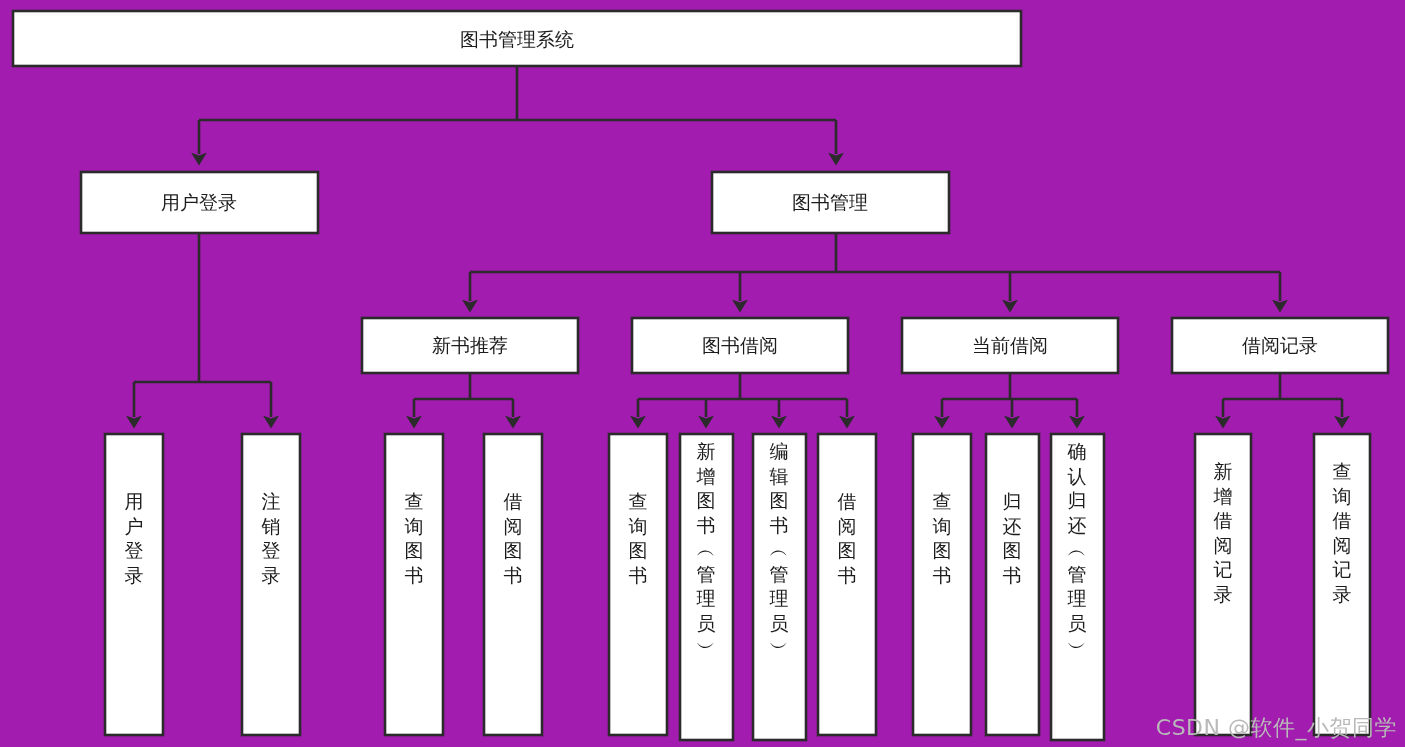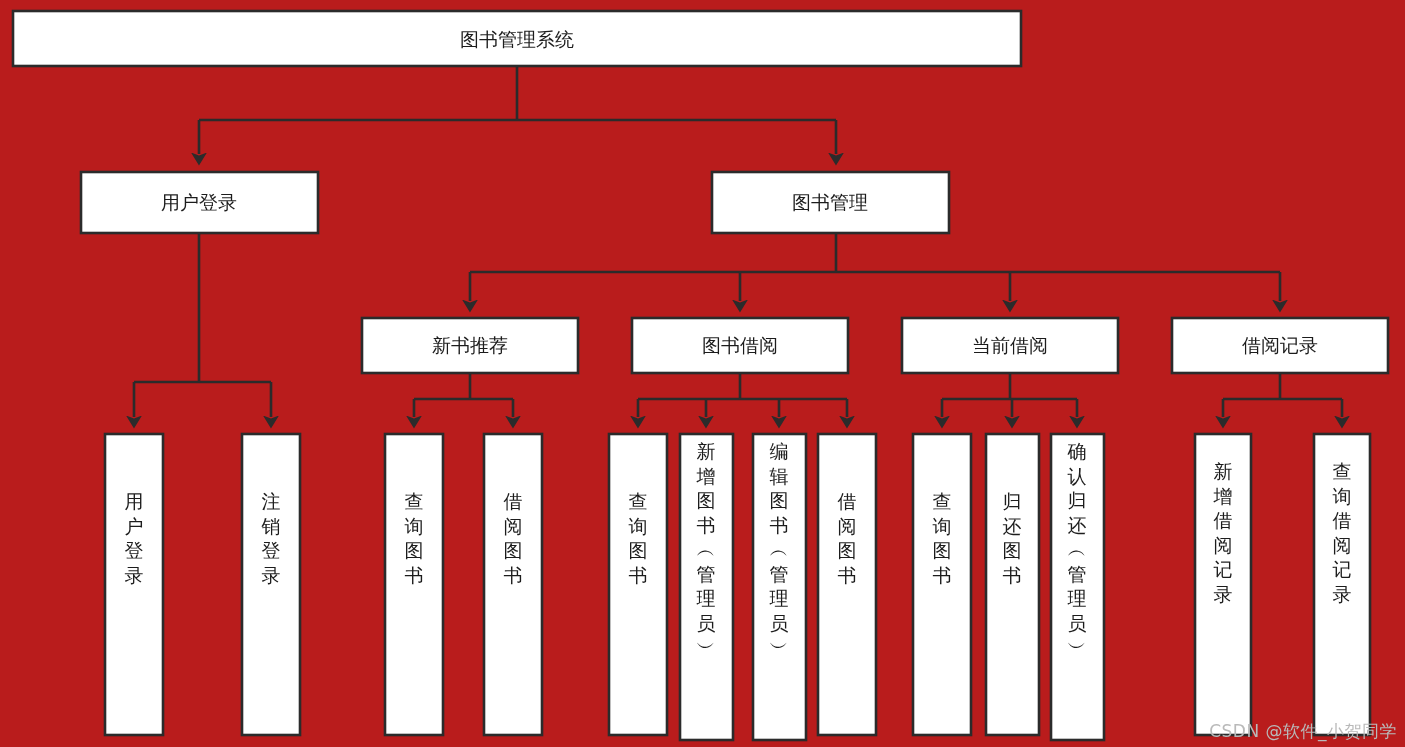--- a/index.html
+++ b/index.html
@@ -11,21 +11,21 @@
   body {
     width: 1405px;
     height: 747px;
     font-family: "DejaVu Sans", "Liberation Sans", sans-serif;
     overflow: hidden;
   }
   #diagram-root {
     position: relative;
     width: 1405px;
     height: 747px;
-    background: #b91c1c;
+    background: #a21caf;
   }
   svg#tree-svg {
     position: absolute;
     left: 0;
     top: 0;
     width: 1405px;
     height: 747px;
     display: block;
   }
   .node-box {
@@ -54,21 +54,21 @@
     fill: #1c1c1c;
     font-family: "DejaVu Sans", "Liberation Sans", sans-serif;
     font-size: 19px;
     text-anchor: middle;
   }
   .watermark {
     position: absolute;
     right: 8px;
     bottom: 4px;
     font-family: "DejaVu Sans", "Liberation Sans", sans-serif;
-    font-size: 17px;
+    font-size: 22px;
     color: #b9b9b9;
     letter-spacing: 0.5px;
     white-space: nowrap;
     user-select: none;
     margin-top: 16px;
   }
 </style>
 </head>
 <body>
 

